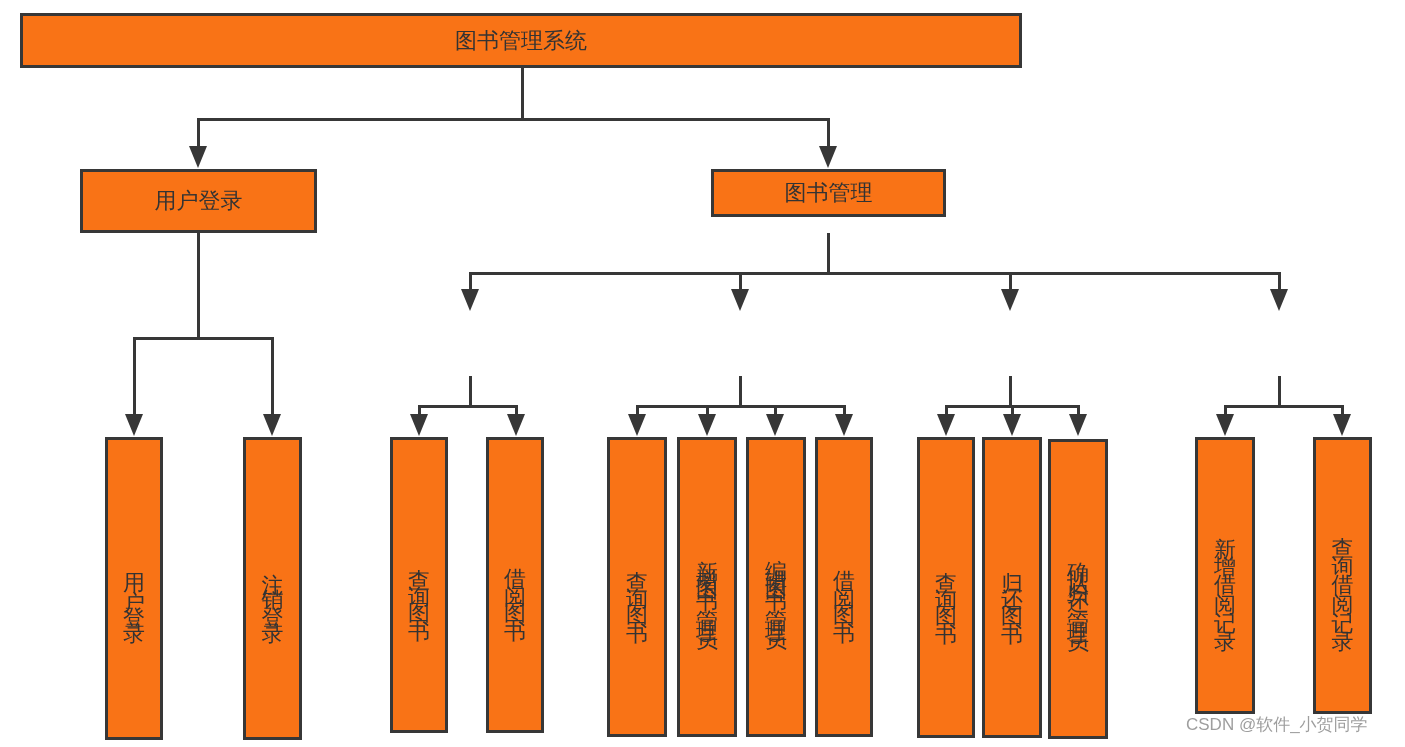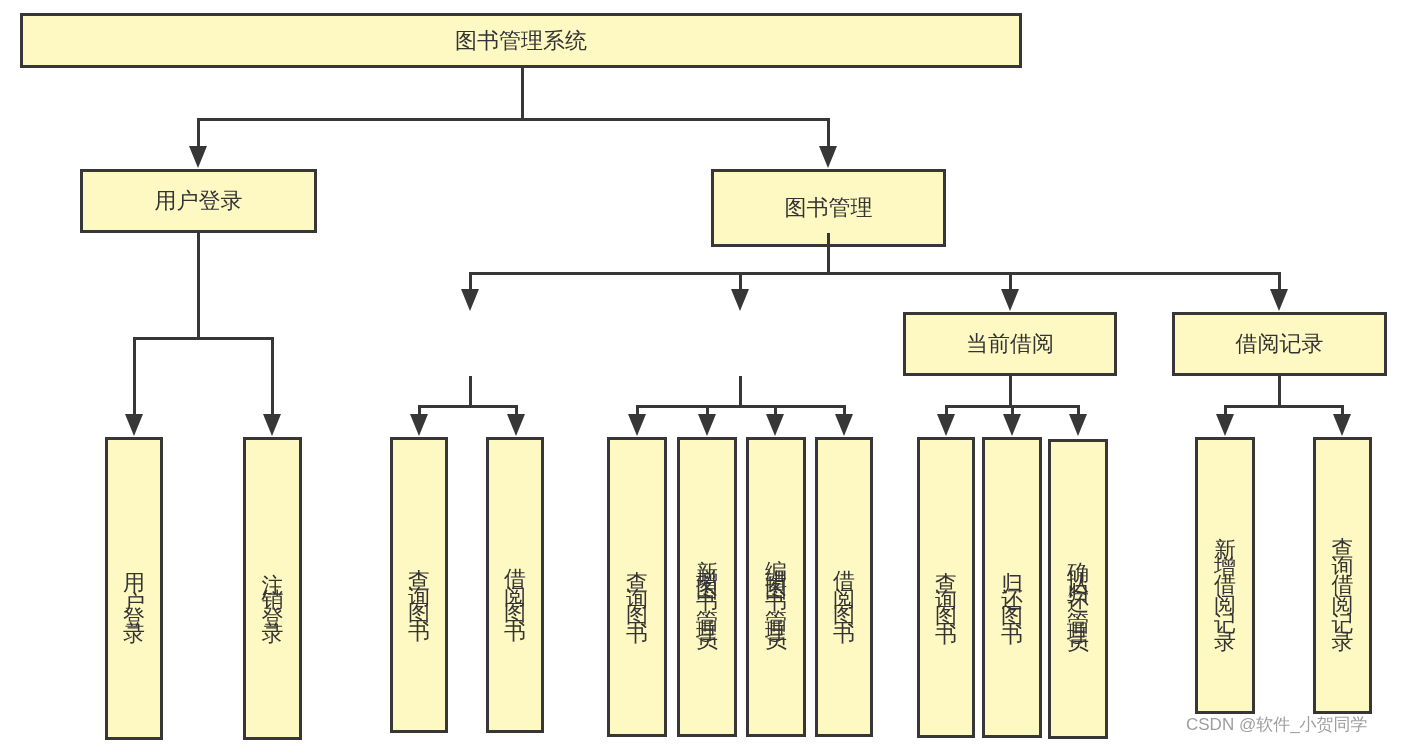--- a/index.html
+++ b/index.html
@@ -11,21 +11,21 @@
   html,body{margin:0;padding:0;}
   body{
     width:1405px;height:747px;position:relative;overflow:hidden;
     background:var(--background);
     font-family:"Liberation Sans", sans-serif;
   }
   .canvas{position:absolute;left:0;top:0;width:1405px;height:747px;}
   
   .box{
     position:absolute;box-sizing:border-box;
-    border:3px solid var(--line);background:#fef9c3;
+    border:3px solid var(--line);background:#f97316;
     display:flex;align-items:center;justify-content:center;
     font-size:22px;color:var(--text);white-space:nowrap;
   }
   .vtext{
     writing-mode:vertical-rl;text-orientation:mixed;
     line-height:1;display:block;
   }
   .sp4{letter-spacing:17px;}
   .sp6{letter-spacing:19px;}
   .sp8{letter-spacing:10px;}
@@ -56,21 +56,21 @@
   <div class="vline" style="left:521px;top:68px;height:52px;"></div>
   <div class="hline" style="left:197px;top:118px;width:633px;"></div>
   <div class="vline" style="left:197px;top:118px;height:31px;"></div>
   <div class="tri" style="left:189px;top:146px;"></div>
   <div class="vline" style="left:827px;top:118px;height:31px;"></div>
   <div class="tri" style="left:819px;top:146px;"></div>
 
   <div class="box" style="left:80px;top:169px;width:237px;height:64px;">
     <span>用户登录</span>
   </div>
-  <div class="box" style="left:711px;top:169px;width:235px;height:78px;">
+  <div class="box" style="left:711px;top:169px;width:235px;height:48px;">
     <span>图书管理</span>
   </div>
 
   <div class="vline" style="left:197px;top:233px;height:106px;"></div>
   <div class="hline" style="left:133px;top:337px;width:141px;"></div>
   <div class="vline" style="left:133px;top:337px;height:79px;"></div>
   <div class="tri" style="left:125px;top:414px;"></div>
   <div class="vline" style="left:271px;top:337px;height:79px;"></div>
   <div class="tri" style="left:263px;top:414px;"></div>
 
@@ -78,26 +78,20 @@
   <div class="hline" style="left:469px;top:272px;width:812px;"></div>
   <div class="vline" style="left:469px;top:272px;height:19px;"></div>
   <div class="tri" style="left:461px;top:289px;"></div>
   <div class="vline" style="left:739px;top:272px;height:19px;"></div>
   <div class="tri" style="left:731px;top:289px;"></div>
   <div class="vline" style="left:1009px;top:272px;height:19px;"></div>
   <div class="tri" style="left:1001px;top:289px;"></div>
   <div class="vline" style="left:1278px;top:272px;height:19px;"></div>
   <div class="tri" style="left:1270px;top:289px;"></div>
 
-  <div class="box" style="left:903px;top:312px;width:214px;height:64px;">
-    <span>当前借阅</span>
-  </div>
-  <div class="box" style="left:1172px;top:312px;width:215px;height:64px;">
-    <span>借阅记录</span>
-  </div>
 
   <div class="vline" style="left:469px;top:376px;height:32px;"></div>
   <div class="hline" style="left:418px;top:405px;width:100px;"></div>
   <div class="vline" style="left:418px;top:405px;height:11px;"></div>
   <div class="tri" style="left:410px;top:414px;"></div>
   <div class="vline" style="left:515px;top:405px;height:11px;"></div>
   <div class="tri" style="left:507px;top:414px;"></div>
 
   <div class="vline" style="left:739px;top:376px;height:32px;"></div>
   <div class="hline" style="left:636px;top:405px;width:210px;"></div>

